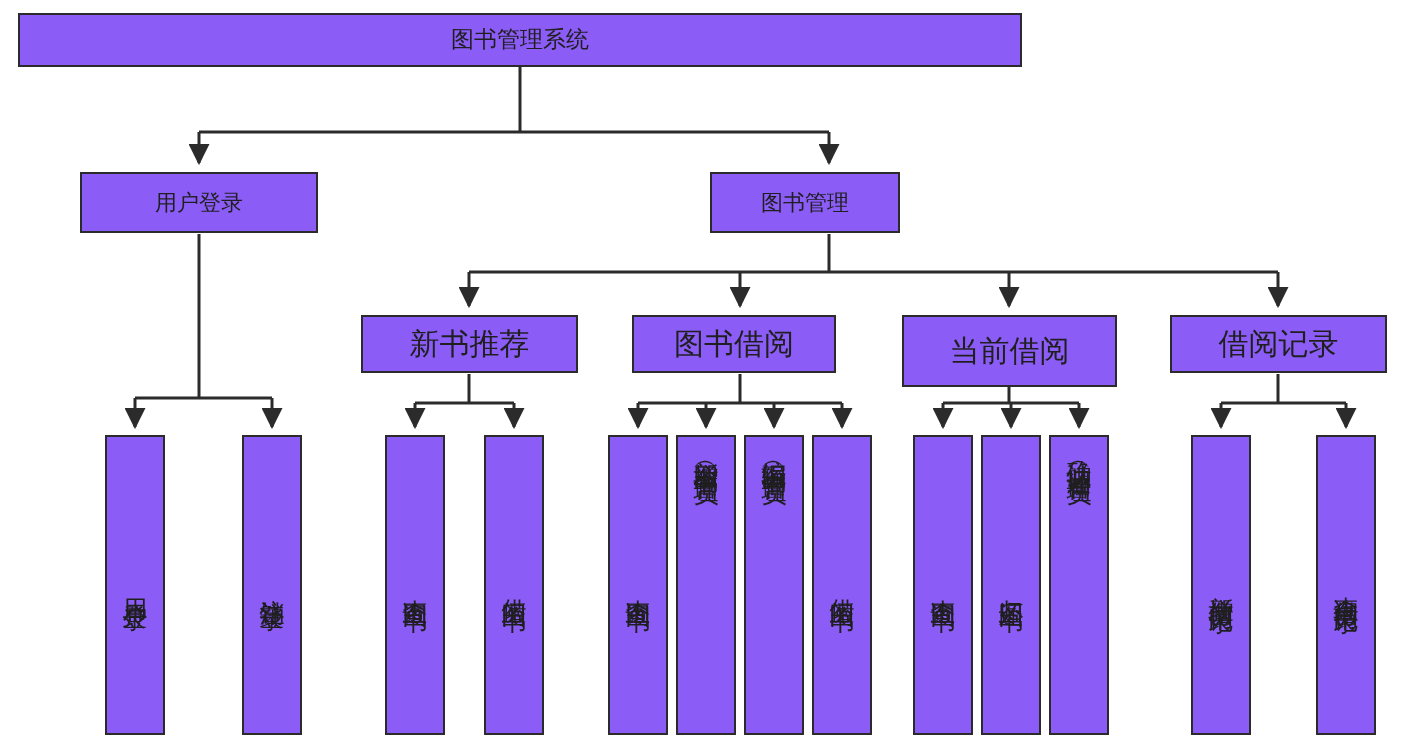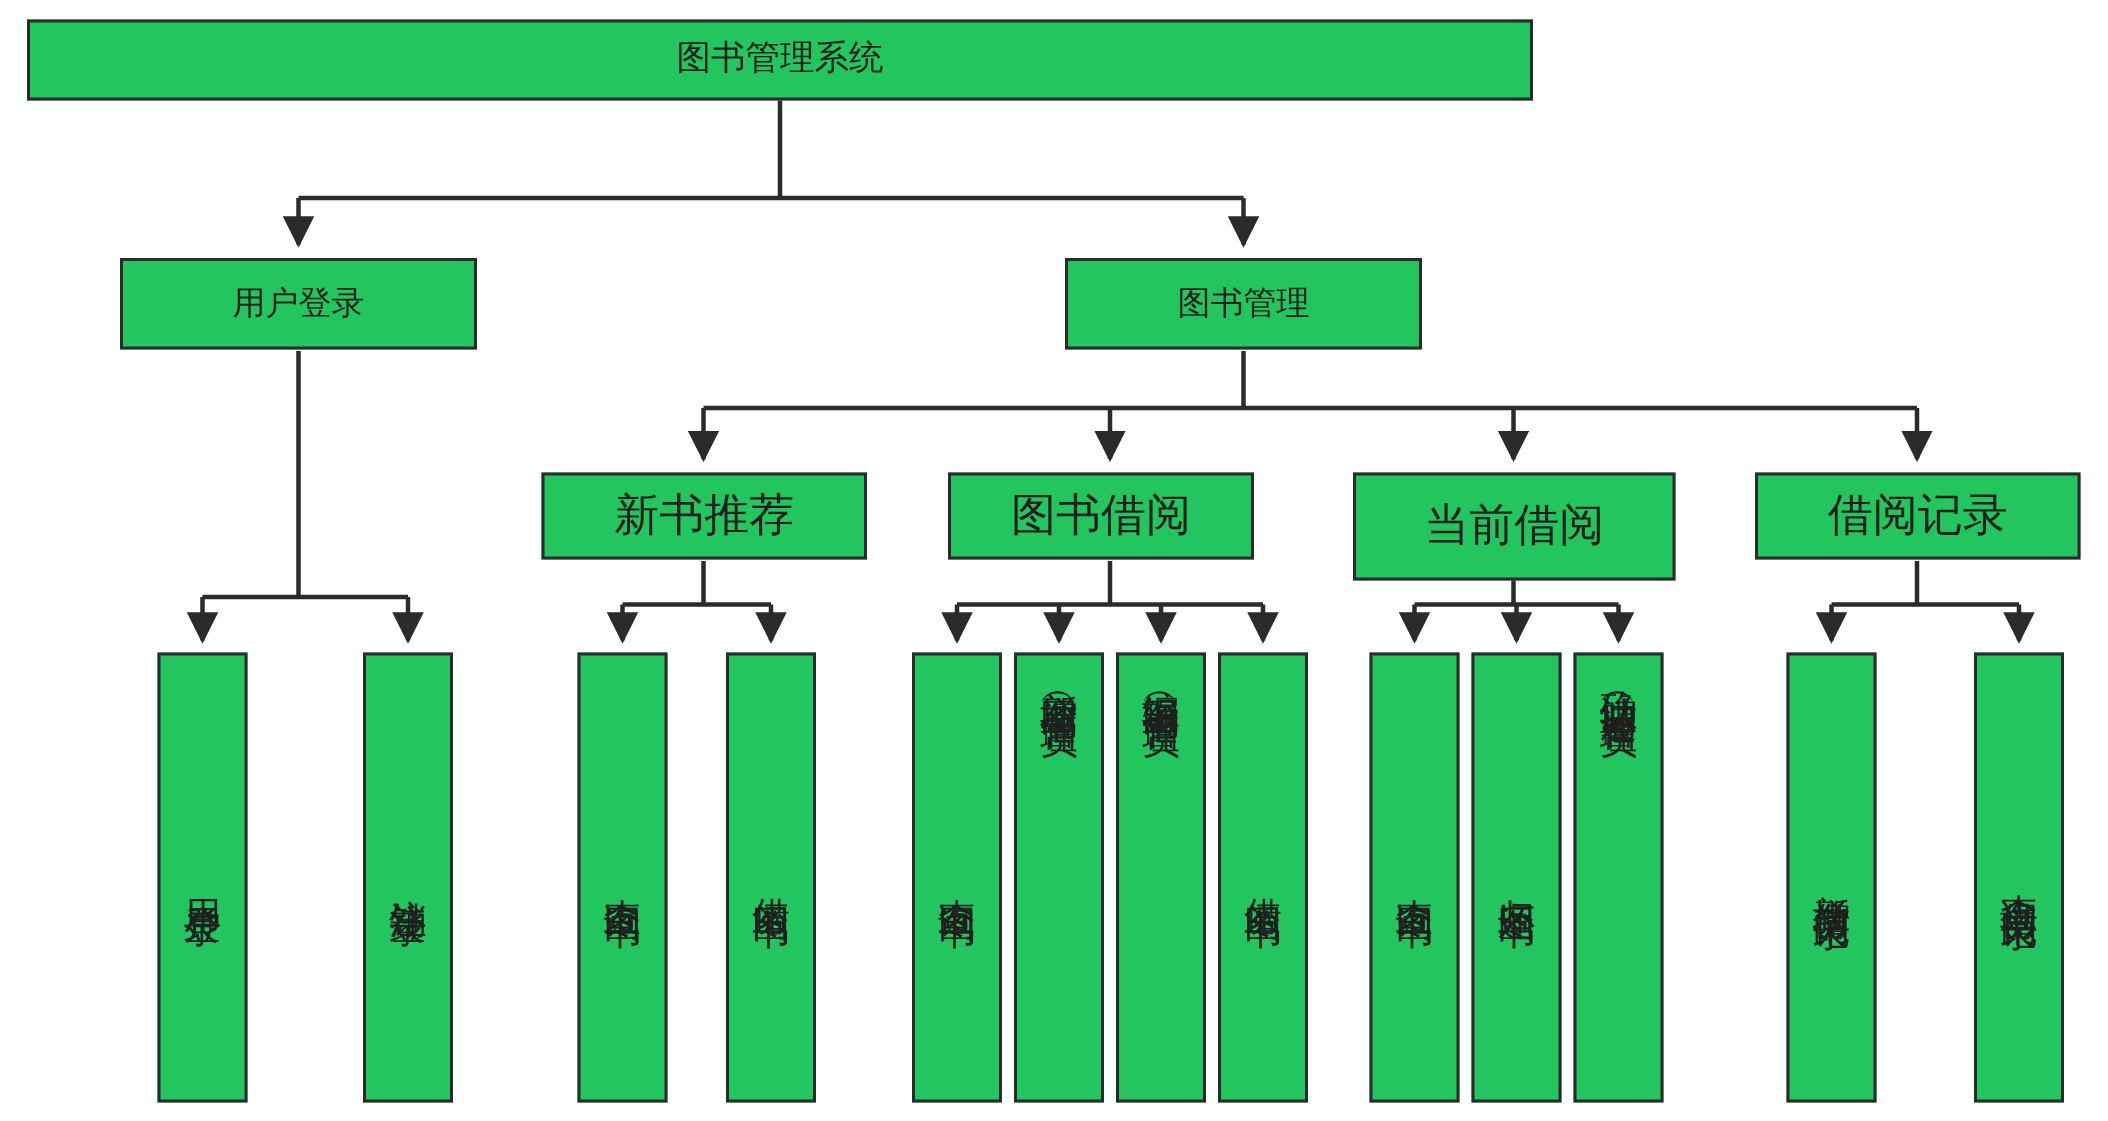--- a/index.html
+++ b/index.html
@@ -22,21 +22,21 @@
   svg.diagram-canvas {
     position: absolute;
     top: 0;
     left: 0;
     width: 1405px;
     height: 747px;
   }
   .node-box {
     position: absolute;
     box-sizing: border-box;
-    background: #22c55e;
+    background: #8b5cf6;
     border: 2px solid #2b2b2b;
     display: flex;
     align-items: center;
     justify-content: center;
     overflow: hidden;
   }
   .node-label {
     color: #1f1f1f;
     line-height: 1.18;
     white-space: nowrap;
@@ -137,21 +137,21 @@
     </g>
   </svg>
 
   <div class="node-box lvl0" style="left:18px; top:13px; width:1004px; height:54px;">
     <span class="node-label">图书管理系统</span>
   </div>
 
   <div class="node-box lvl1" style="left:80px; top:172px; width:238px; height:61px;">
     <span class="node-label">用户登录</span>
   </div>
-  <div class="node-box lvl1" style="left:710px; top:172px; width:238px; height:61px;">
+  <div class="node-box lvl1" style="left:710px; top:172px; width:190px; height:61px;">
     <span class="node-label">图书管理</span>
   </div>
 
   <div class="node-box lvl2" style="left:361px; top:315px; width:217px; height:58px;">
     <span class="node-label">新书推荐</span>
   </div>
   <div class="node-box lvl2" style="left:632px; top:315px; width:204px; height:58px;">
     <span class="node-label">图书借阅</span>
   </div>
   <div class="node-box lvl2" style="left:902px; top:315px; width:215px; height:72px;">

